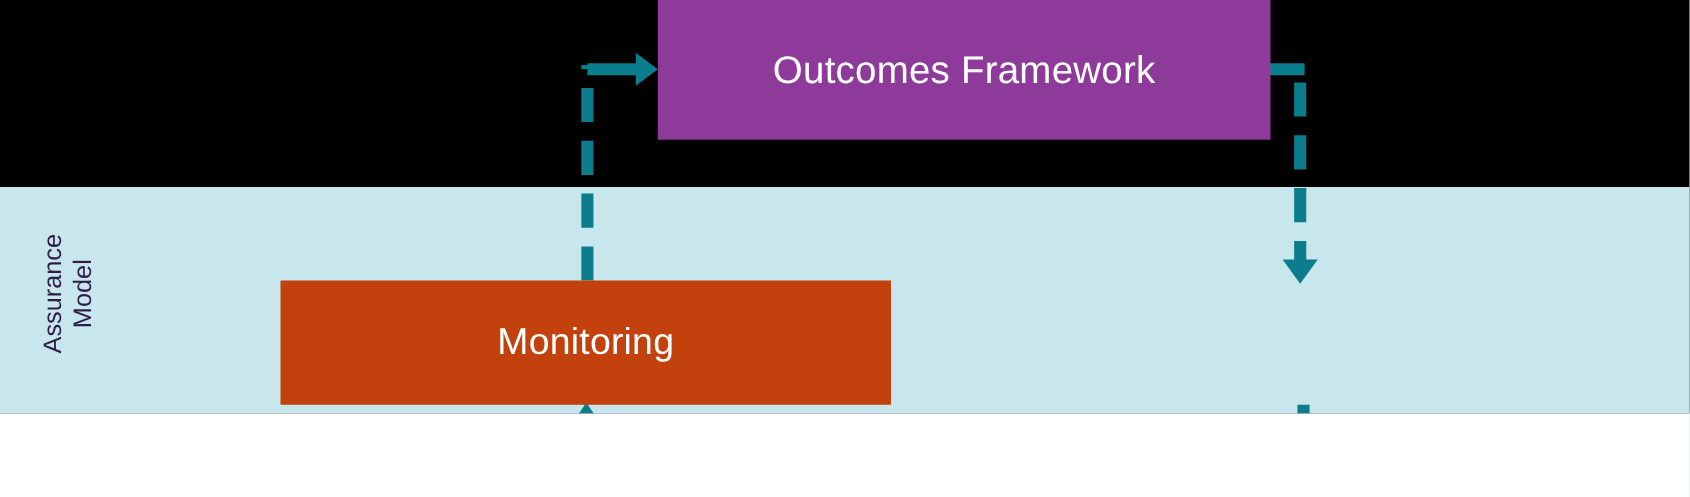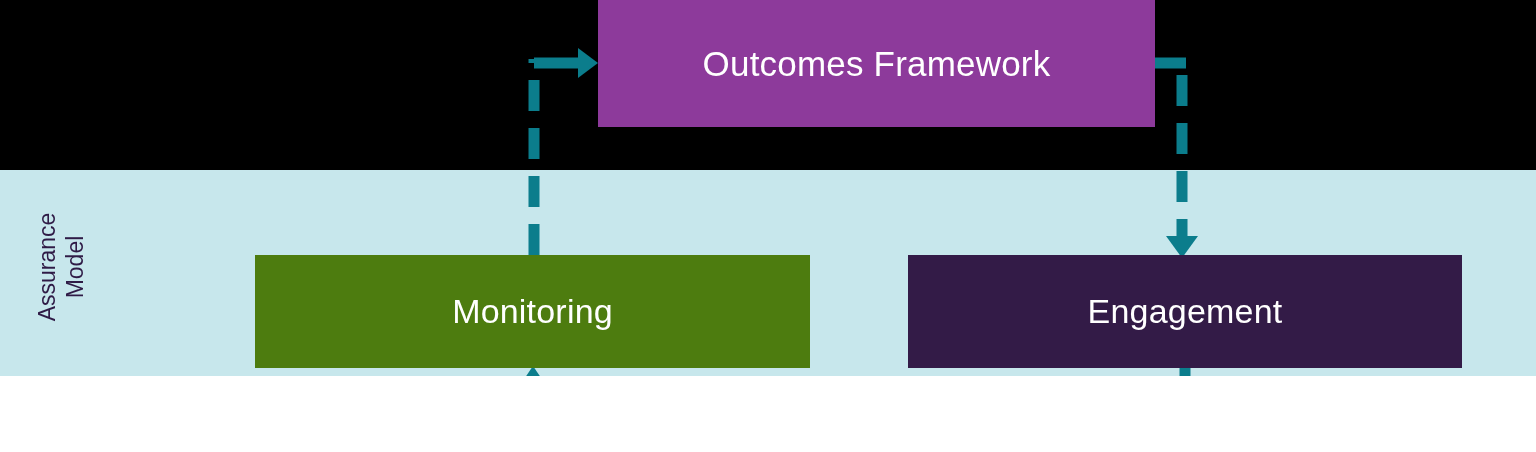--- a/index.html
+++ b/index.html
@@ -55,21 +55,21 @@
     height: 133px;
     background: #8D3A9B;
     font-size: 35px;
   }
   #box-outcomes .node-label { padding-top: 6px; }
   #box-monitoring {
     left: 255px;
     top: 255px;
     width: 555px;
     height: 113px;
-    background: #4d7c0f;
+    background: #c2410c;
     font-size: 34px;
   }
   #box-engagement {
     left: 908px;
     top: 255px;
     width: 554px;
     height: 113px;
     background: #331B47;
     font-size: 34px;
   }
@@ -123,22 +123,19 @@
   </svg>
 
   <div class="node-box" id="box-outcomes">
     <span class="node-label">Outcomes Framework</span>
   </div>
 
   <div class="node-box" id="box-monitoring">
     <span class="node-label">Monitoring</span>
   </div>
 
-  <div class="node-box" id="box-engagement">
-    <span class="node-label">Engagement</span>
-  </div>
 
   <div id="side-label">
     <span>Assurance</span>
     <span>Model</span>
   </div>
 
 </div>
 
 </body></html>

